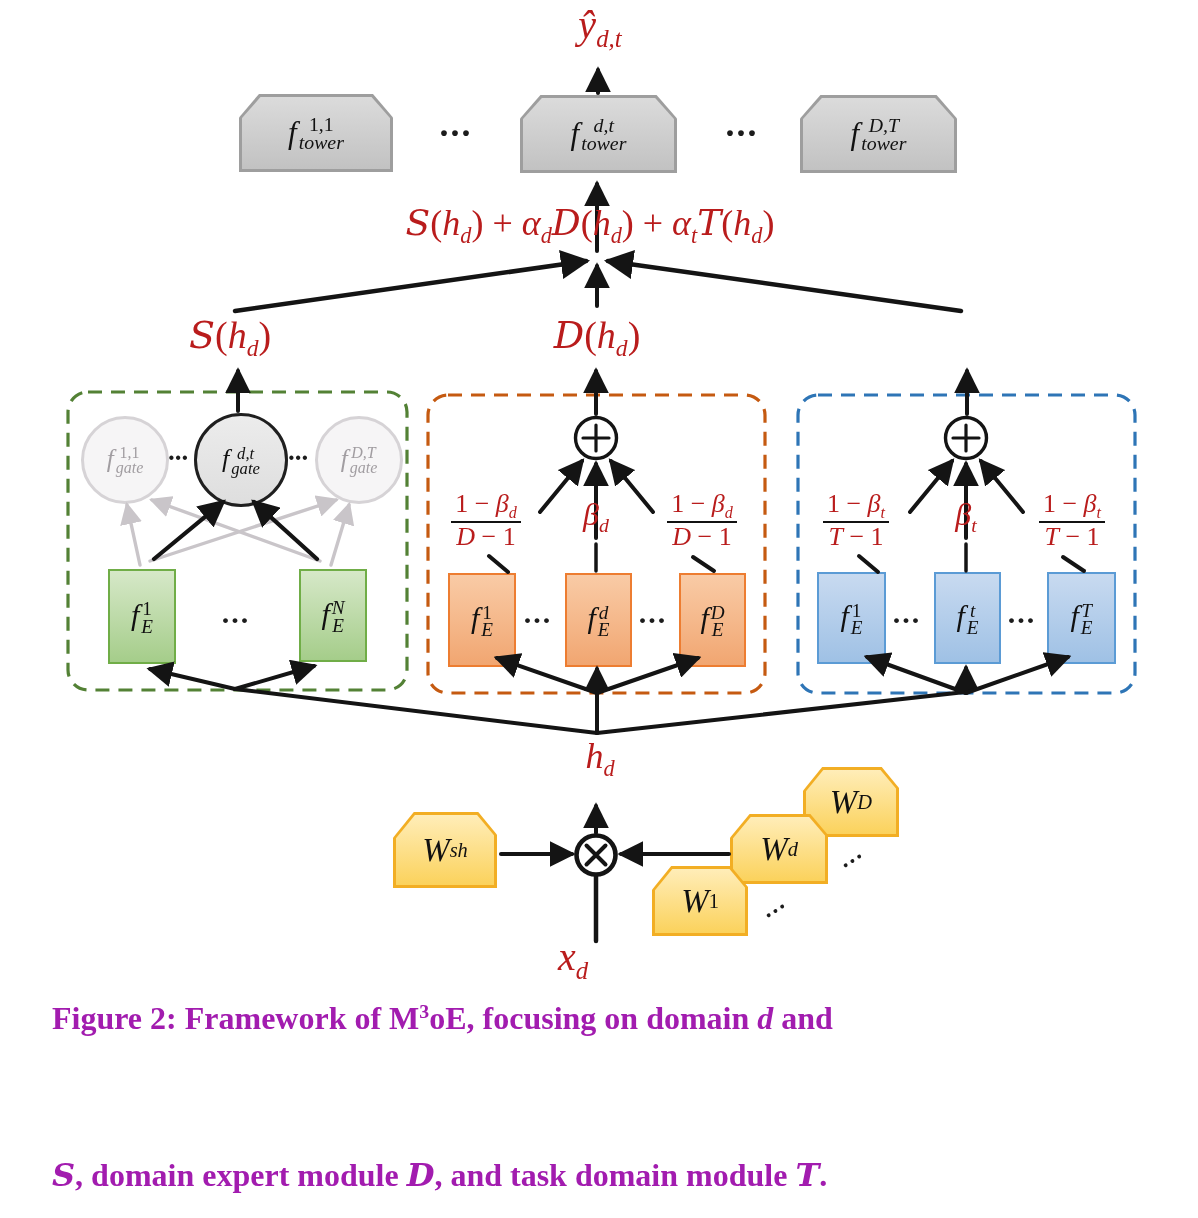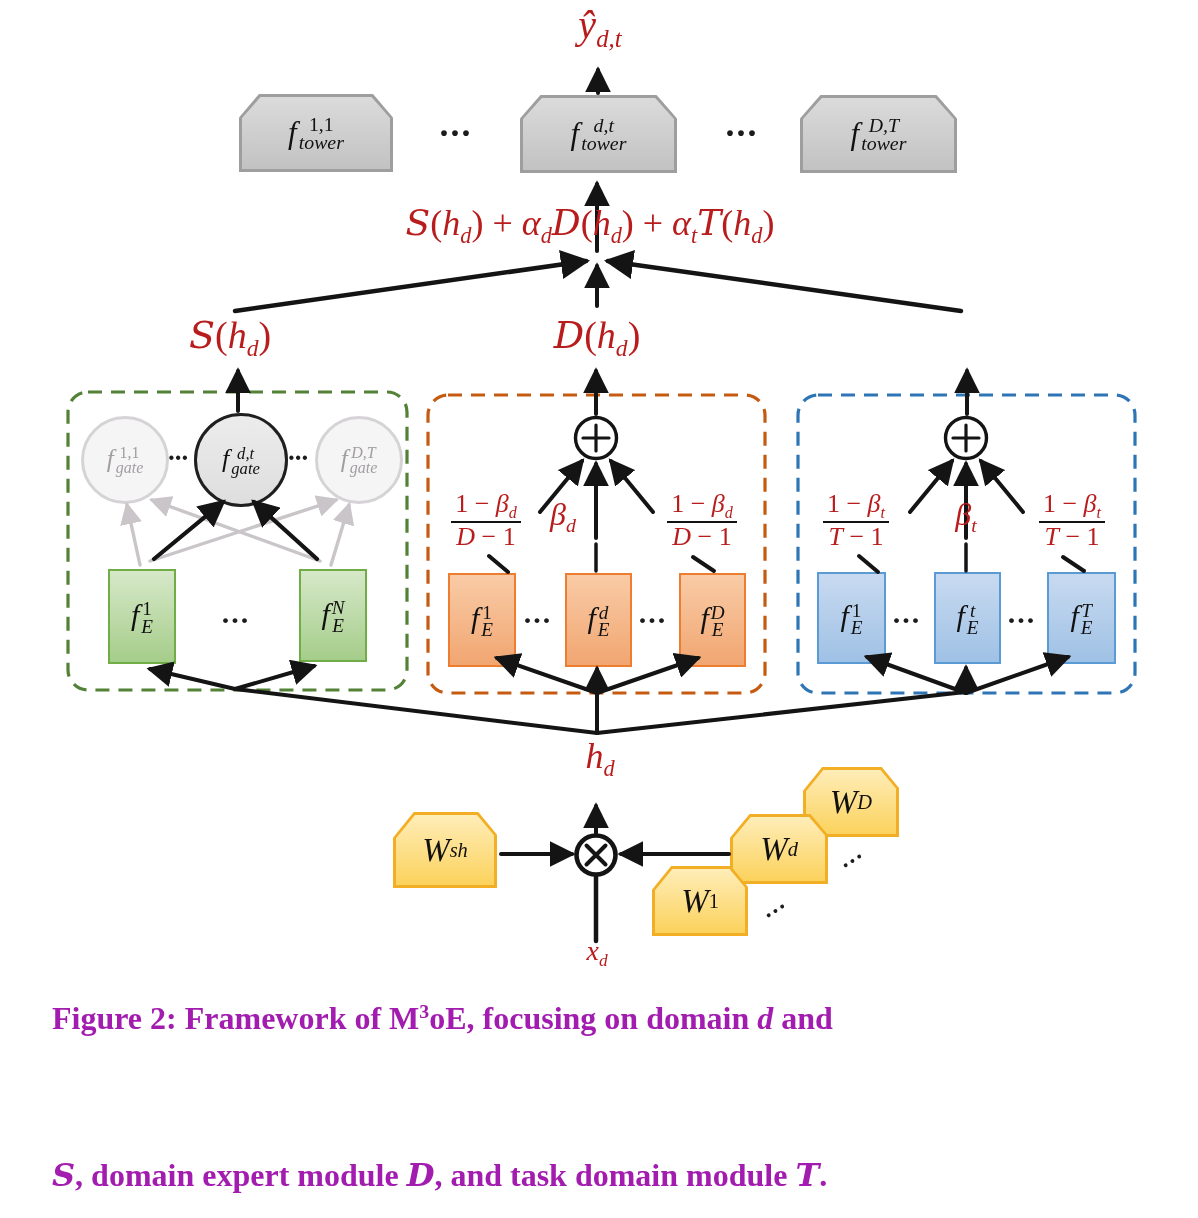--- a/index.html
+++ b/index.html
@@ -224,21 +224,21 @@
           <span class="st-sup"><span class="seg-i">N</span></span>
           <span class="st-sub"><span class="seg-i">E</span></span>
         </span></span>
   </div>
   <div class="dots" style="left:206px;top:596px;width:60px;font-size:30px;">...</div>
 
   <div class="mtext" style="left:430px;top:490px;width:112px;font-size:26px;"><span class="frac">
         <span class="fr-top"><span>1 − </span><span class="seg-i">β</span><span class="seg-subi">d</span></span>
         <span class="fr-bot"><span class="seg-i">D</span><span> − 1</span></span>
       </span></div>
-  <div class="mtext" style="left:528px;top:498px;width:70px;font-size:32px;"><span class="seg-i">β</span><span class="seg-subi">d</span></div>
+  <div class="mtext" style="left:561px;top:498px;width:70px;font-size:32px;"><span class="seg-i">β</span><span class="seg-subi">d</span></div>
   <div class="mtext" style="left:646px;top:490px;width:112px;font-size:26px;"><span class="frac">
         <span class="fr-top"><span>1 − </span><span class="seg-i">β</span><span class="seg-subi">d</span></span>
         <span class="fr-bot"><span class="seg-i">D</span><span> − 1</span></span>
       </span></div>
 
   <div class="expert ex-orange" style="left:448px;top:573px;width:64px;height:90px;">
     <span><span class="seg-i">f</span><span class="stack">
           <span class="st-sup"><span>1</span></span>
           <span class="st-sub"><span class="seg-i">E</span></span>
         </span></span>
@@ -311,18 +311,18 @@
   </div>
   <div class="cham wtag" style="left:652px;top:866px;width:96px;height:70px;z-index:3;">
     <div class="inner">
         <span class="seg-i">W</span>
         <span class="seg-sub">1</span>
       </div>
   </div>
   <div class="dots" style="left:828px;top:842px;width:44px;font-size:24px;transform:rotate(-33deg);">...</div>
   <div class="dots" style="left:751px;top:892px;width:44px;font-size:24px;transform:rotate(-33deg);">...</div>
 
-  <div class="mtext" style="left:552px;top:936px;width:90px;font-size:28px;"><span class="seg-i">x</span><span class="seg-subi">d</span></div>
+  <div class="mtext" style="left:528px;top:936px;width:90px;font-size:40px;"><span class="seg-i">x</span><span class="seg-subi">d</span></div>
 
   <div class="cap" style="top:1000px;"><span>Figure 2: Framework of M</span><span class="seg-sup">3</span><span>oE, focusing on domain </span><span class="seg-i">d</span><span> and</span></div>
   <div class="cap" style="top:1156px;"><span class="seg-scr">S</span><span>, domain expert module </span><span class="seg-scr">D</span><span>, and task domain module </span><span class="seg-scr">T</span><span>.</span></div>
 
 </div>
 
 </body></html>

